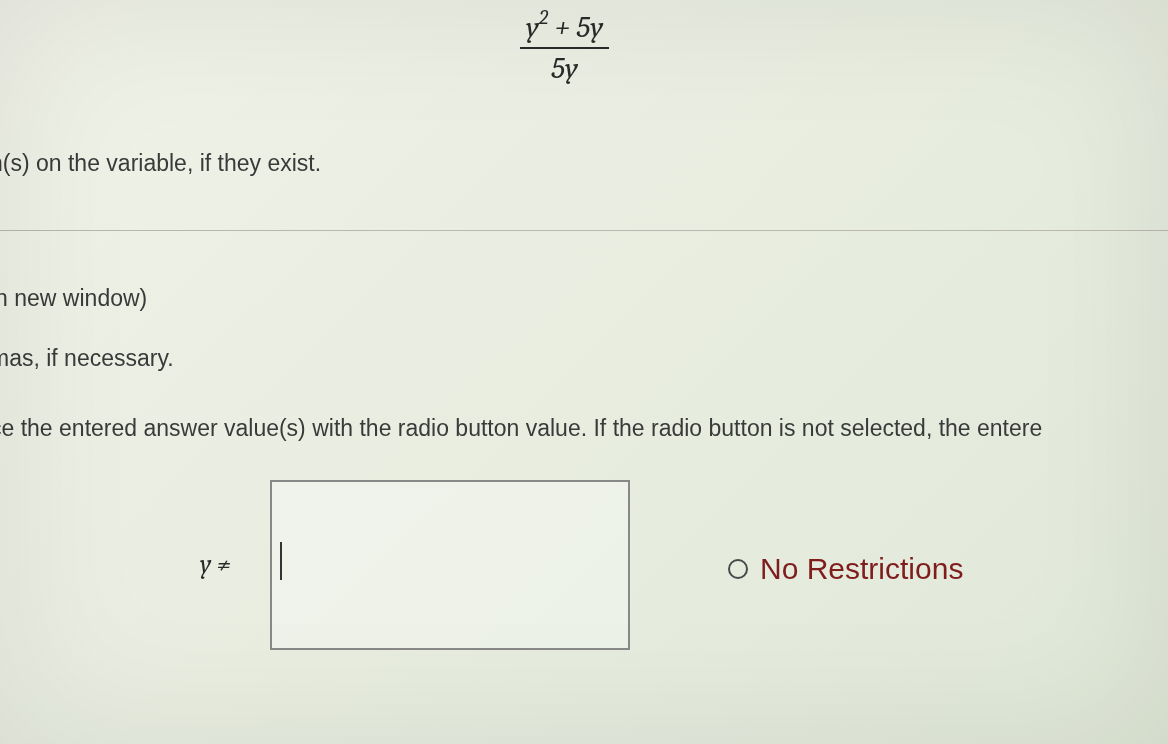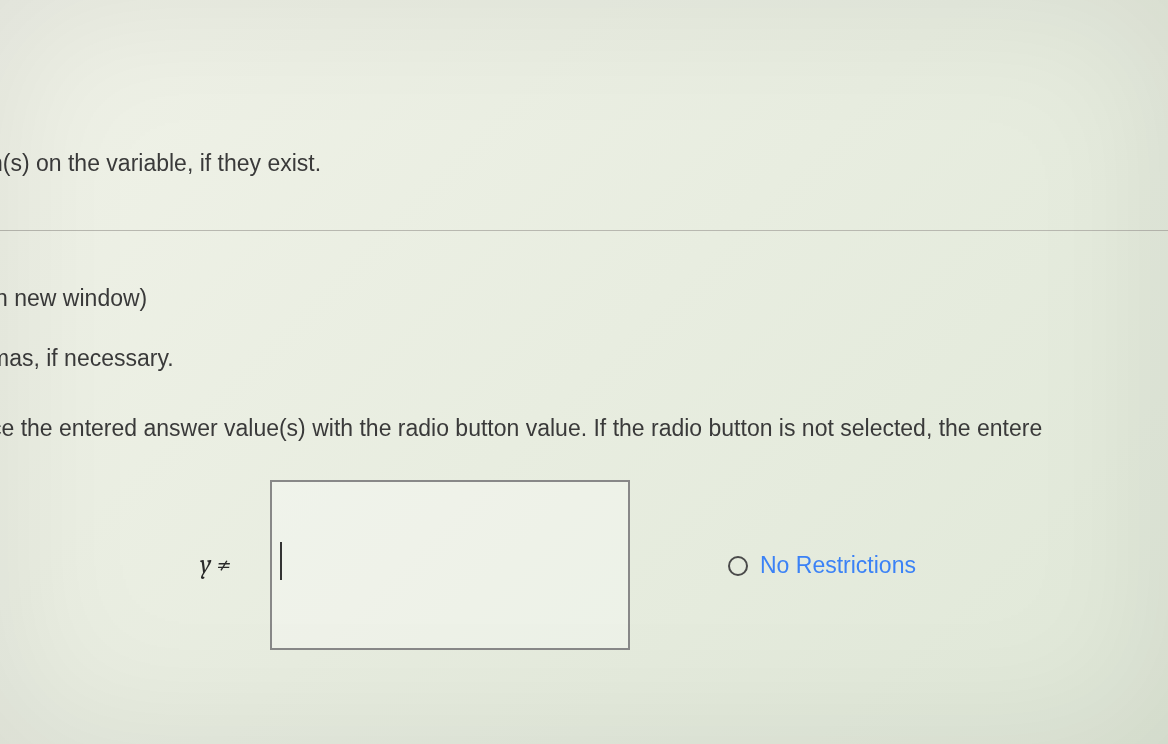--- a/index.html
+++ b/index.html
@@ -125,37 +125,43 @@
     }
     .radio-circle {
       width: 20px;
       height: 20px;
       border: 2px solid #4a4a4a;
       border-radius: 50%;
       background: transparent;
       cursor: pointer;
     }
     .radio-label {
-      font-size: 23px;
-      color: #3b82f6;
+      font-size: 30px;
+      color: #7f1d1d;
     }
     .vignette {
       position: absolute;
       top: 0;
       left: 0;
       width: 100%;
       height: 100%;
       pointer-events: none;
       box-shadow: inset 0 0 150px rgba(0,0,0,0.08);
     }
   </style>
 </head>
 <body>
 
 <div class="container">
+  <div class="fraction">
+    <div class="numerator">
+      <span>y</span><span class="sup">2</span><span> + 5y</span>
+    </div>
+    <div class="denominator">5y</div>
+  </div>
 
   <div class="text-line line1">n(s) on the variable, if they exist.</div>
 
   <div class="divider"></div>
 
   <div class="text-line line2">in new window)</div>
   <div class="text-line line3">mas, if necessary.</div>
   <div class="text-line line4">ce the entered answer value(s) with the radio button value. If the radio button is not selected, the entere</div>
 
   <div class="answer-row">

